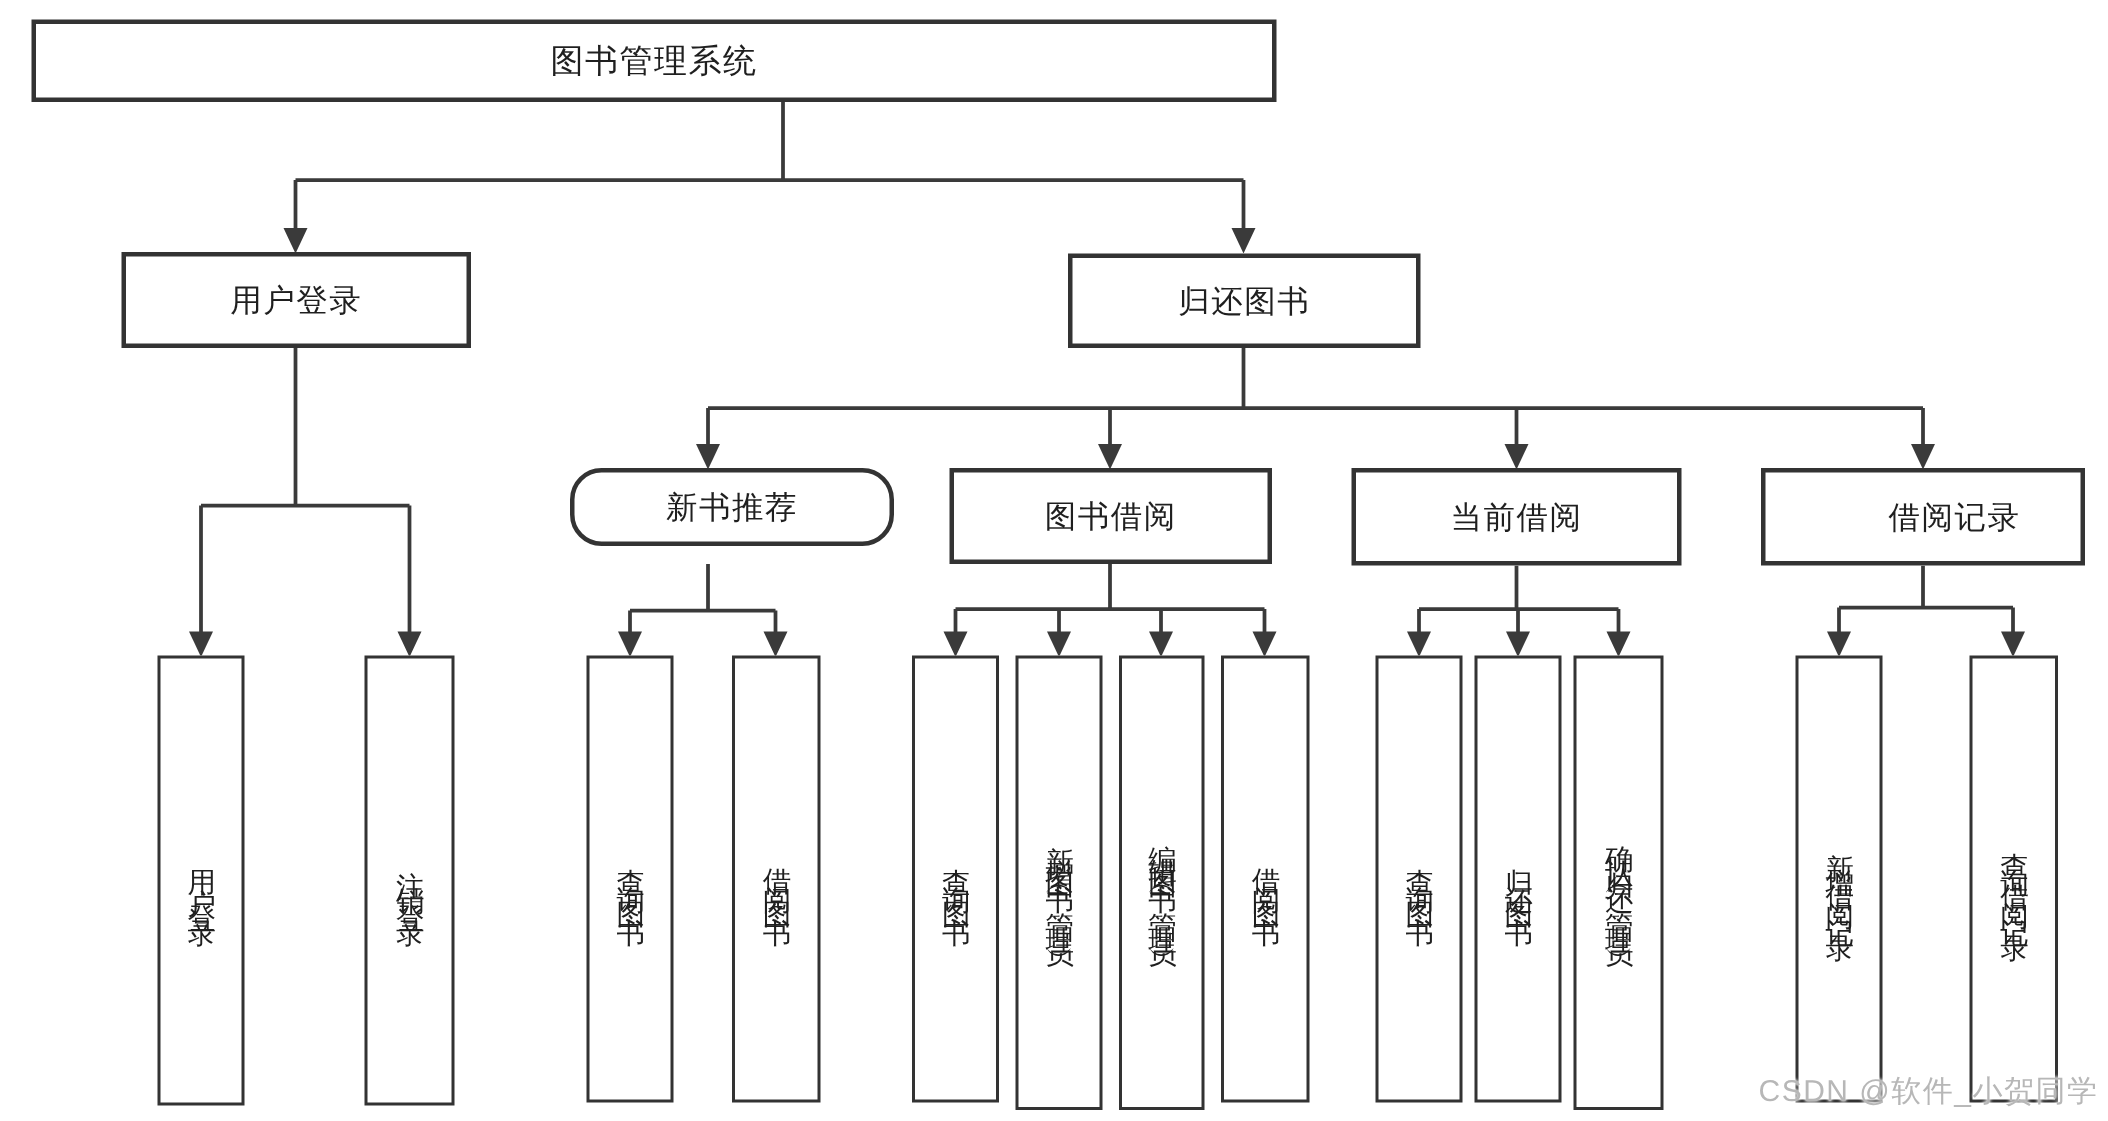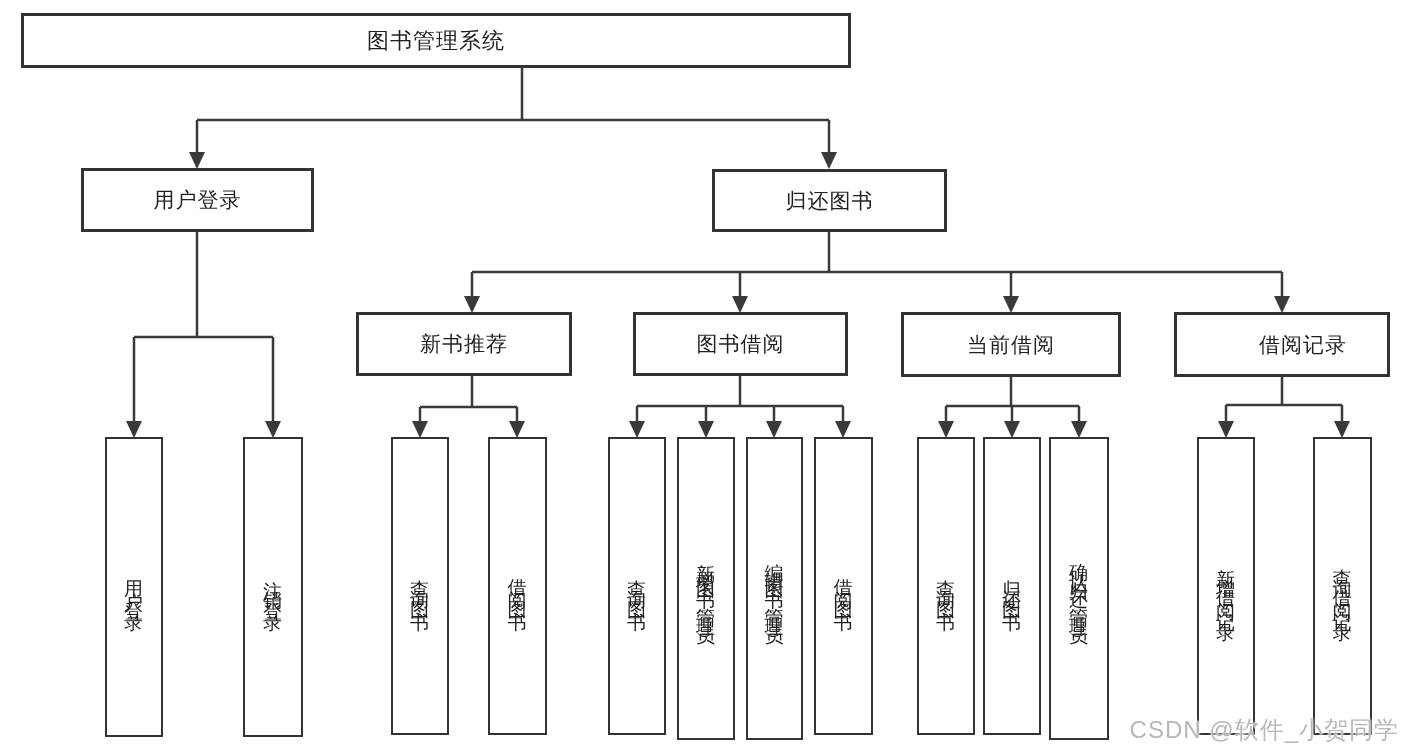--- a/index.html
+++ b/index.html
@@ -19,21 +19,21 @@
     display:flex;align-items:center;justify-content:center;
     color:#1f1f1f;
     z-index:2;
     text-align:center;
     white-space:nowrap;
   }
   .h{font-size:21px;letter-spacing:1px;}
   .root{left:21px;top:13px;width:830px;height:55px;font-size:22px;}
   .l2a{left:81px;top:168px;width:233px;height:64px;}
   .l2b{left:712px;top:169px;width:235px;height:63px;}
-  .l3a{left:356px;top:312px;width:216px;height:64px;}
+  .l3a{left:380px;top:312px;width:216px;height:52px;border-radius:21px;}
   .l3b{left:633px;top:312px;width:215px;height:64px;}
   .l3c{left:901px;top:312px;width:220px;height:65px;}
   .l3d{left:1174px;top:312px;width:216px;height:65px;padding-left:42px;}
   .v{
     writing-mode:vertical-rl;
     text-orientation:mixed;
     font-size:19px;
     letter-spacing:11px;
     line-height:1;
     border-width:2px;
@@ -48,21 +48,21 @@
   .g3c{left:746px;top:437px;width:57px;height:303px;letter-spacing:9px;}
   .g3d{left:814px;top:437px;width:59px;height:298px;}
   .g4a{left:917px;top:437px;width:58px;height:298px;}
   .g4b{left:983px;top:437px;width:58px;height:298px;}
   .g4c{left:1049px;top:437px;width:60px;height:303px;letter-spacing:9px;}
   .g5a{left:1197px;top:437px;width:58px;height:298px;}
   .g5b{left:1313px;top:437px;width:59px;height:298px;}
   .watermark{
     position:absolute;
     right:6px;top:714px;
-    font-size:24px;
+    font-size:20px;
     color:#b7b7b7;
     z-index:5;
     letter-spacing:1px;
     text-shadow:0 0 3px #ffffff,0 0 2px #ffffff;
   }
 </style>
 </head>
 <body>
 
 <div class="canvas">

